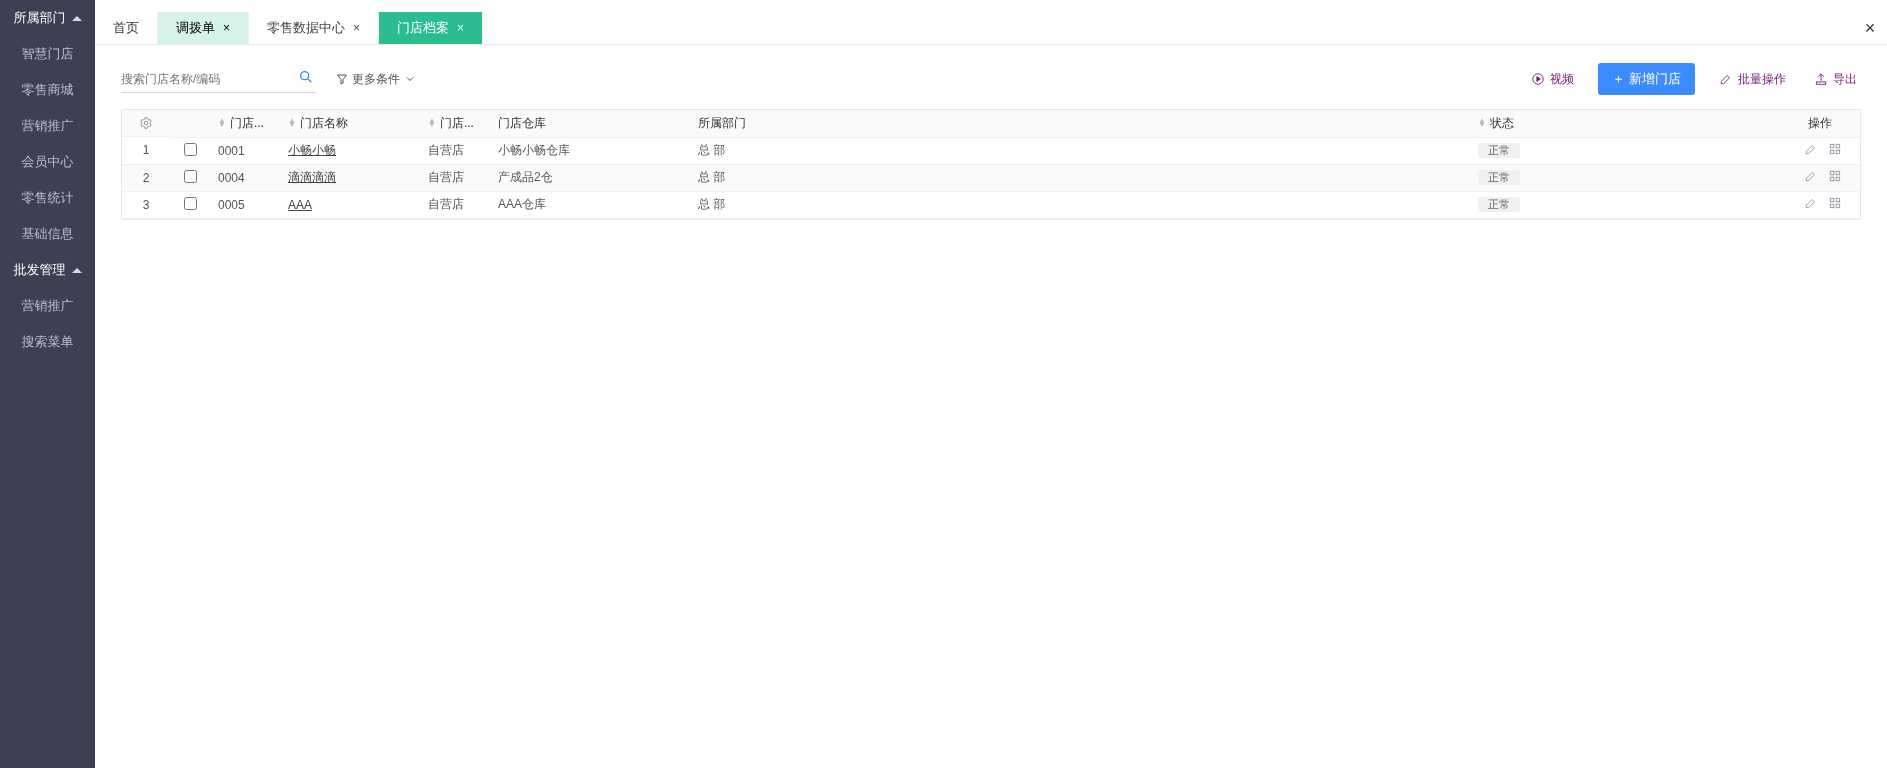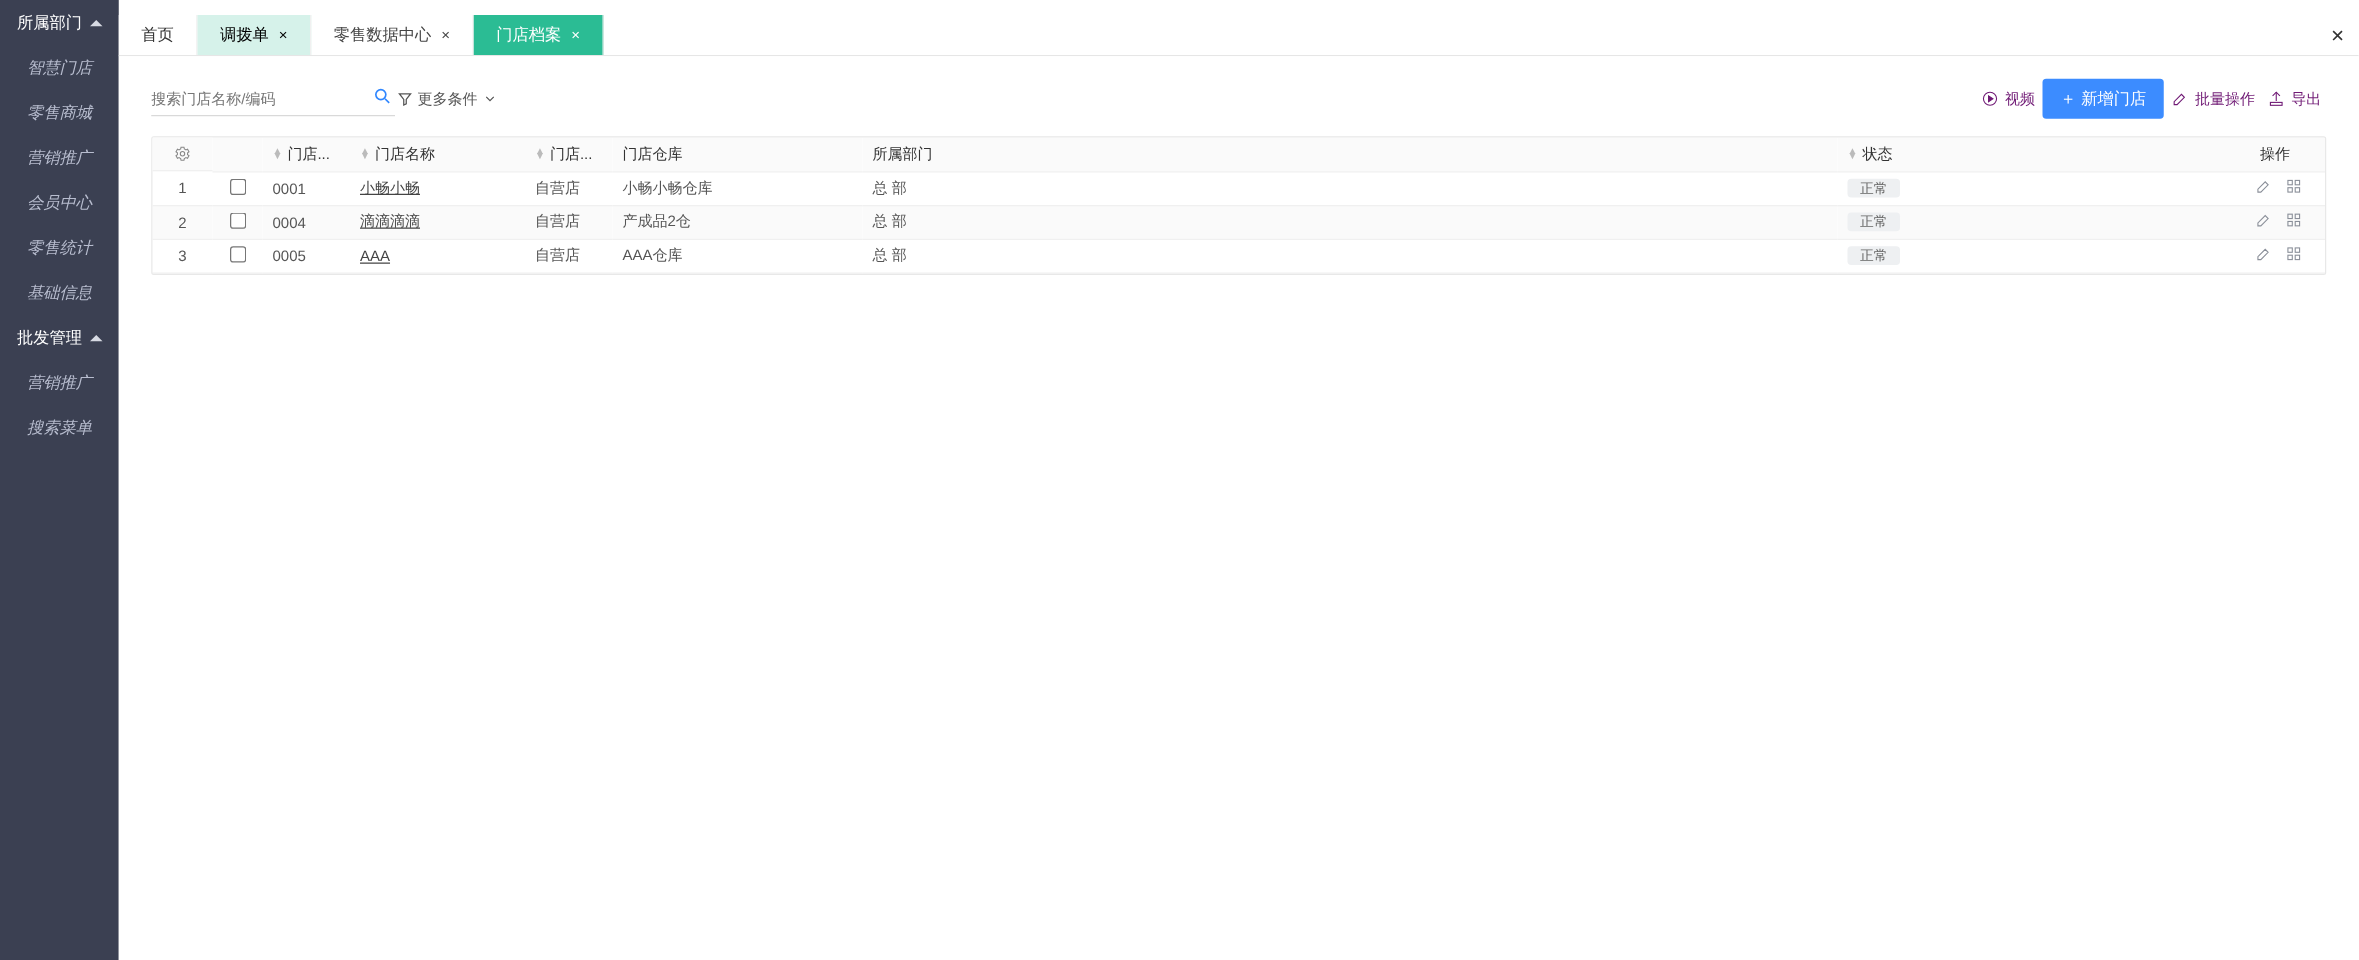--- a/index.html
+++ b/index.html
@@ -3,42 +3,42 @@
 <meta charset="utf-8">
 <style>
 * { box-sizing: border-box; margin: 0; padding: 0; }
 html, body { height: 100%; font-family: "Microsoft YaHei", "PingFang SC", Arial, sans-serif; font-size: 13px; color: #333; background: #fff; }
 .app { display: flex; height: 100vh; width: 100%; }
 
 
 .sidebar { width: 95px; background: #3b4052; color: #d7dae3; flex-shrink: 0; overflow-y: auto; }
 .sidebar .item { height: 36px; display: flex; align-items: center; justify-content: center; font-size: 13px; cursor: pointer; position: relative; }
 .sidebar .item.header { font-weight: 400; color: #fff; }
-.sidebar .item.sub { color: #b8bdcf; font-style: italic; }
+.sidebar .item.sub { color: #b8bdcf; }
 .sidebar .caret { width: 0; height: 0; border-left: 5px solid transparent; border-right: 5px solid transparent; border-bottom: 5px solid #d7dae3; margin-left: 6px; }
 
 
 .main { flex: 1; display: flex; flex-direction: column; min-width: 0; position: relative; }
 
 
 .tabs { display: flex; align-items: stretch; height: 33px; border-bottom: 1px solid #e6e6e6; background: #fff; margin-top: 12px; }
 .tab { display: flex; align-items: center; padding: 0 18px; font-size: 13px; cursor: pointer; position: relative; border-right: 1px solid #f0f0f0; }
 .tab .close { margin-left: 8px; font-size: 12px; line-height: 1; cursor: pointer; }
 .tab.home { color: #333; }
 .tab.mint { background: #d6f2ea; color: #000000; }
 .tab.plain { color: #444; }
 .tab.active { background: #2bbc94; color: #fff; }
 .tab.active .close { color: #fff; }
 .tabs-close-all { margin-left: auto; width: 34px; display: flex; align-items: center; justify-content: center; font-size: 18px; cursor: pointer; color: #333; }
 
 
 .content { flex: 1; padding: 18px 26px 10px 26px; overflow: auto; background: #fff; display: flex; flex-direction: column; }
 
 
-.toolbar { display: flex; align-items: center; gap: 2px; }
+.toolbar { display: flex; align-items: center; gap: 20px; }
 .search-wrap { position: relative; width: 195px; border-bottom: 1px solid #d9d9d9; height: 28px; display: flex; align-items: center; }
 .search-wrap input { border: none; outline: none; width: 100%; font-size: 12px; color: #555; padding-right: 22px; background: transparent; }
 .search-wrap .search-icon { position: absolute; right: 2px; top: 4px; width: 16px; height: 16px; color: #2f86ff; cursor: pointer; }
 .more-cond { display: flex; align-items: center; font-size: 12px; color: #555; cursor: pointer; gap: 4px; }
 .more-cond svg { width: 12px; height: 12px; }
 .spacer { flex: 1; }
 .rt-btn { display: flex; align-items: center; gap: 5px; font-size: 12px; color: #701a75; cursor: pointer; padding: 6px 4px; }
 .rt-btn svg { width: 14px; height: 14px; }
 .primary-btn { background: #3c8cff; color: #fff; border: none; border-radius: 3px; padding: 7px 14px; font-size: 13px; cursor: pointer; display: flex; align-items: center; gap: 4px; }
 

